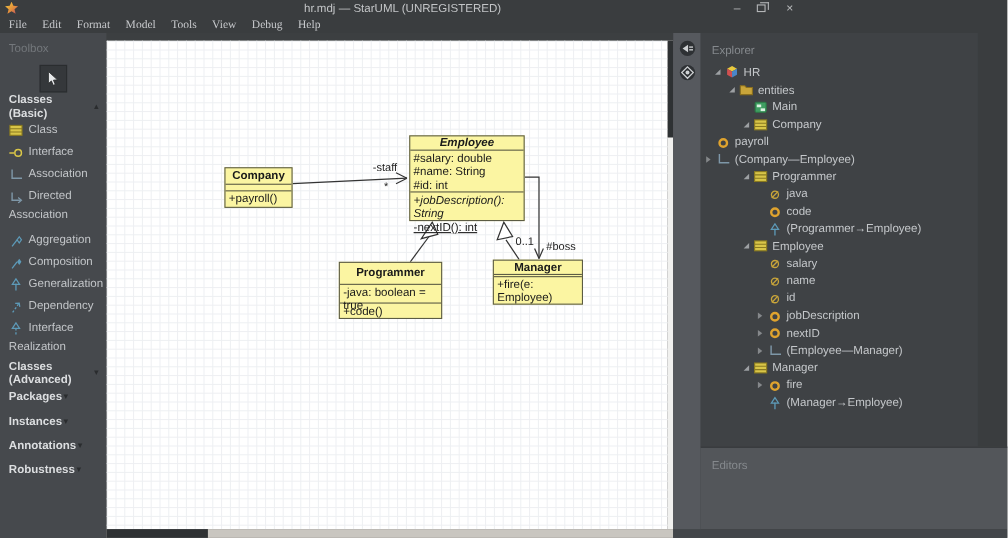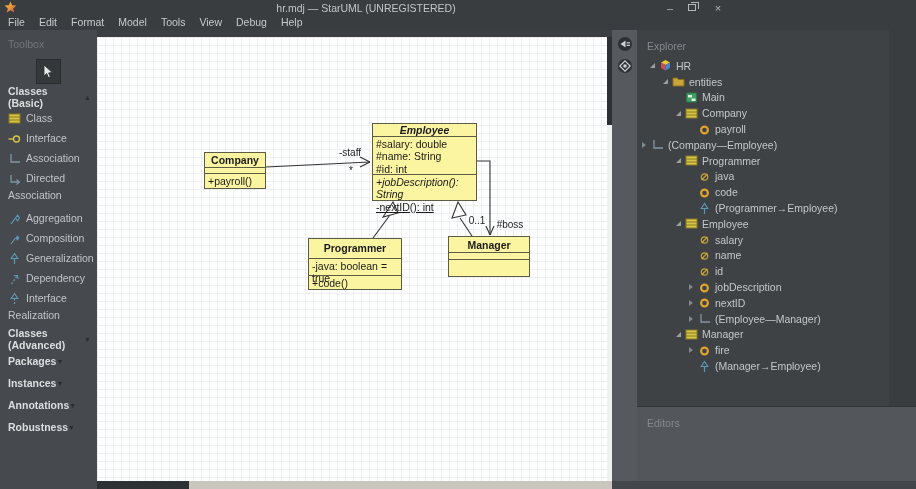--- a/index.html
+++ b/index.html
@@ -15,21 +15,21 @@
   .title { position:absolute; left:0; right:0; top:2px; text-align:center;
            font-size:10.5px; color:#c3c5c7; }
   .win-controls { position:absolute; right:8px; top:1px; display:flex; gap:12px;
                   align-items:center; height:13px; }
   .win-btn { color:#b4b6b8; font-size:11px; line-height:12px; width:12px; text-align:center; }
   .max-glyph { width:8px; height:7px; border:1px solid #b4b6b8; position:relative; background:transparent; }
   .max-glyph::before { content:""; position:absolute; left:2px; top:-3px; width:7px; height:6px;
                        border:1px solid #b4b6b8; border-bottom:none; border-left:none; }
   
   .menubar { position:absolute; left:1px; top:14px; height:16px; display:flex; align-items:center; }
-  .menu-item { font-size:10.5px; color:#c7c9cc; padding:0 7px; }
+  .menu-item { font-size:10.5px; color:#c7c9cc; padding:0 7px;font-family:Liberation Serif, serif; }
   
   .toolbox { position:absolute; left:0; top:30px; width:97px; height:459px; background:#46494d; overflow:hidden; }
   .tb-header { color:#73777b; font-size:10.5px; padding:8px 0 0 8px; height:21px; }
   .tool-btn { width:25px; height:25px; margin:8px 0 2px 36px; background:#35383b;
               border:1px solid #2a2d2f; display:flex; align-items:center; justify-content:center; }
   .tb-section-header { display:flex; align-items:center; justify-content:flex-start;
               padding:0 6px 0 8px; height:22px; color:#dcdee0; font-size:10.5px; font-weight:bold; }
   .tb-caret { font-size:7px; color:#2a2c2e; font-weight:normal; }
   .tb-item { height:20px; display:flex; align-items:center; padding-left:8px;
              font-size:10.5px; color:#c2c5c8; }
@@ -289,20 +289,23 @@
        <div class="uml-attrs" style="height:17px">
               <div>-java: boolean = true</div>
             </div>
        <div class="uml-ops">
               <div class=" ">+code()</div>
             </div>
      </div>
           <div class="uml-class" style="left:351px; top:199px; width:82px; height:41px">
        <div class="uml-title " style="height:16px">Manager</div>
        <div class="uml-attrs" style="height:7px"></div>
+       <div class="uml-ops">
+              <div class=" ">+fire(e: Employee)</div>
+            </div>
      </div>
         </div>
     </div>
     <div class="vscroll">
       <div class="vthumb"></div>
     </div>
     <div class="hscroll">
       <div class="hthumb"></div>
     </div>
   </div>
@@ -365,21 +368,21 @@
           </span>
        <span class="ticon">
             <svg width="13" height="13" viewBox="0 0 13 13">
               <rect x="1" y="2" width="11" height="9" fill="#d8c548" stroke="#8a7a20"></rect>
               <line x1="1" y1="5" x2="12" y2="5" stroke="#8a7a20"></line>
               <line x1="1" y1="8" x2="12" y2="8" stroke="#8a7a20"></line>
             </svg>
           </span>
        <span>Company</span>
      </div>
-        <div class="tree-row" style="padding-left:47px">
+        <div class="tree-row" style="">
        <span class="exp exp-none"></span>
        <span class="ticon">
             <svg width="13" height="13" viewBox="0 0 13 13">
               <circle cx="6.5" cy="7" r="3.4" fill="none" stroke="#dfa32e" stroke-width="2.2"></circle>
             </svg>
           </span>
        <span>payroll</span>
      </div>
         <div class="tree-row" style="">
        <span class="exp exp-collapsed">

